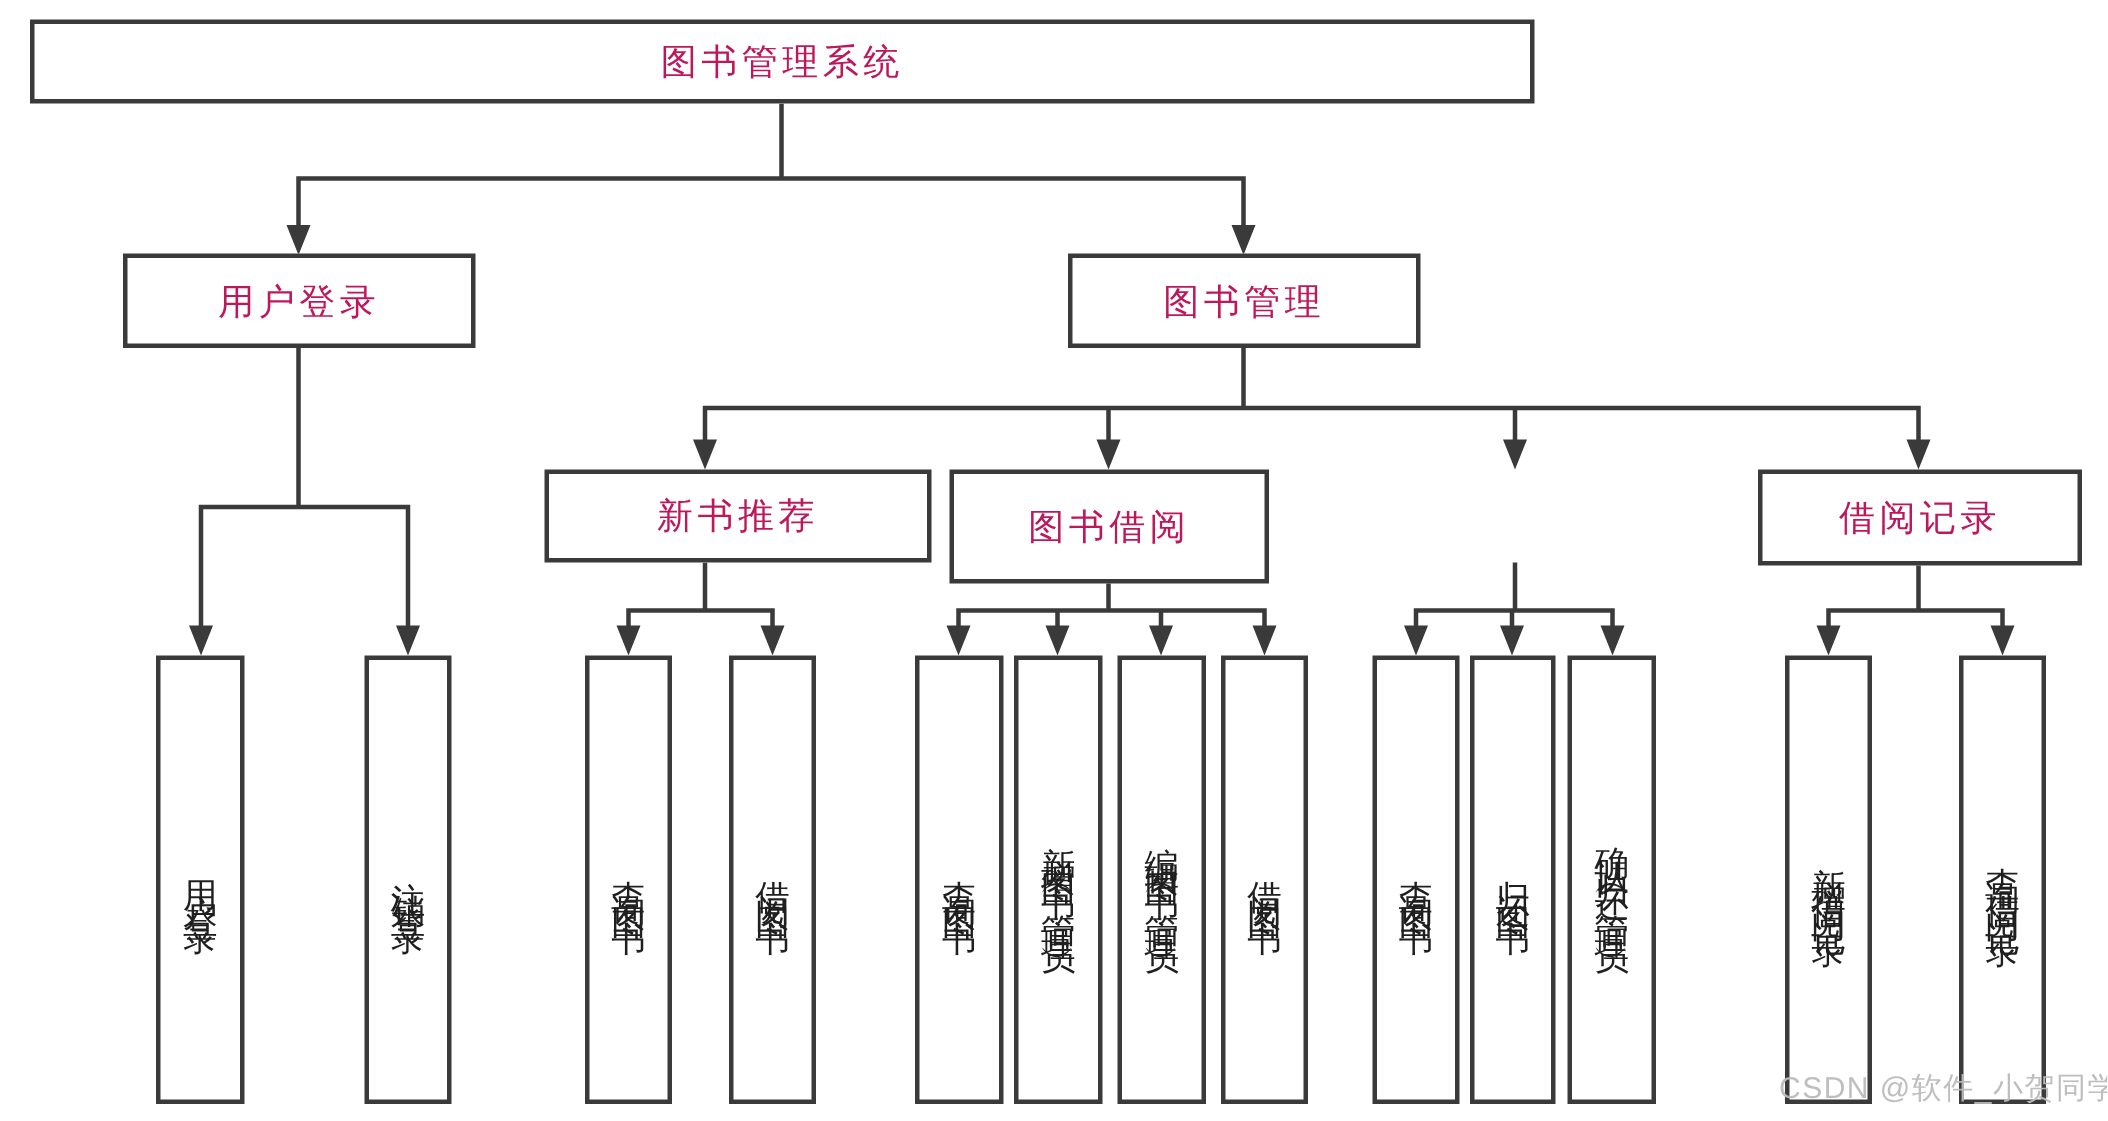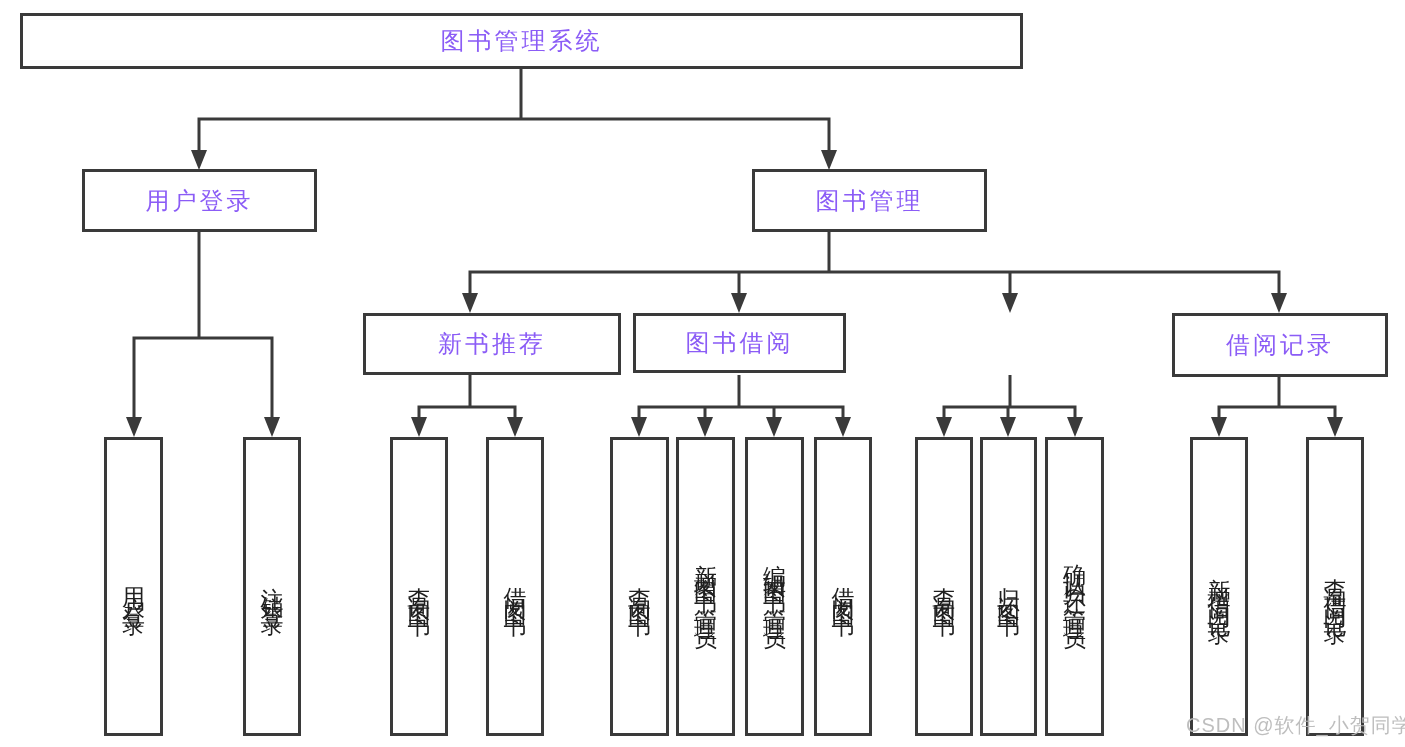--- a/index.html
+++ b/index.html
@@ -5,21 +5,21 @@
   html,body{margin:0;padding:0;background:#ffffff;}
   .canvas{
     position:relative;width:1405px;height:747px;background:#ffffff;
     font-family:"Liberation Sans",sans-serif;overflow:hidden;color:#1f1f1f;
   }
   .connectors{position:absolute;left:0;top:0;}
   .box{
     position:absolute;box-sizing:border-box;background:#ffffff;
     border:3px solid #3a3a3a;display:flex;align-items:center;justify-content:center;
   }
-  .box.h span{font-size:24px;letter-spacing:3px;white-space:nowrap;color:#8b5cf6;}
+  .box.h span{font-size:24px;letter-spacing:3px;white-space:nowrap;color:#be185d;}
   .box.leaf span{
     writing-mode:vertical-rl;text-orientation:mixed;
     font-size:23px;letter-spacing:9px;line-height:1;color:#1f1f1f;white-space:nowrap;
   }
   .watermark{
     position:absolute;left:1186px;top:712px;font-size:20px;letter-spacing:1px;
     color:rgba(186,186,186,0.95);white-space:nowrap;z-index:5;
   }
 </style>
 </head>
@@ -48,28 +48,28 @@
              M1211 417 L1227 417 L1219 437 Z  M1327 417 L1343 417 L1335 437 Z"></path>
   </svg>
 
   <div class="box h" style="left:20px;top:13px;width:1003px;height:56px;">
     <span>图书管理系统</span>
   </div>
 
   <div class="box h" style="left:82px;top:169px;width:235px;height:63px;">
     <span>用户登录</span>
   </div>
-  <div class="box h" style="left:712px;top:169px;width:235px;height:63px;margin-left:40px;">
+  <div class="box h" style="left:712px;top:169px;width:235px;height:63px;">
     <span>图书管理</span>
   </div>
 
   <div class="box h" style="left:363px;top:313px;width:258px;height:62px;">
     <span>新书推荐</span>
   </div>
-  <div class="box h" style="left:633px;top:313px;width:213px;height:60px;">
+  <div class="box h" style="left:633px;top:313px;width:213px;height:76px;">
     <span>图书借阅</span>
   </div>
   <div class="box h" style="left:1172px;top:313px;width:216px;height:64px;">
     <span>借阅记录</span>
   </div>
 
   <div class="box leaf" style="left:104px;top:437px;width:59px;height:299px;">
     <span>用户登录</span>
   </div>
   <div class="box leaf" style="left:243px;top:437px;width:58px;height:299px;">

